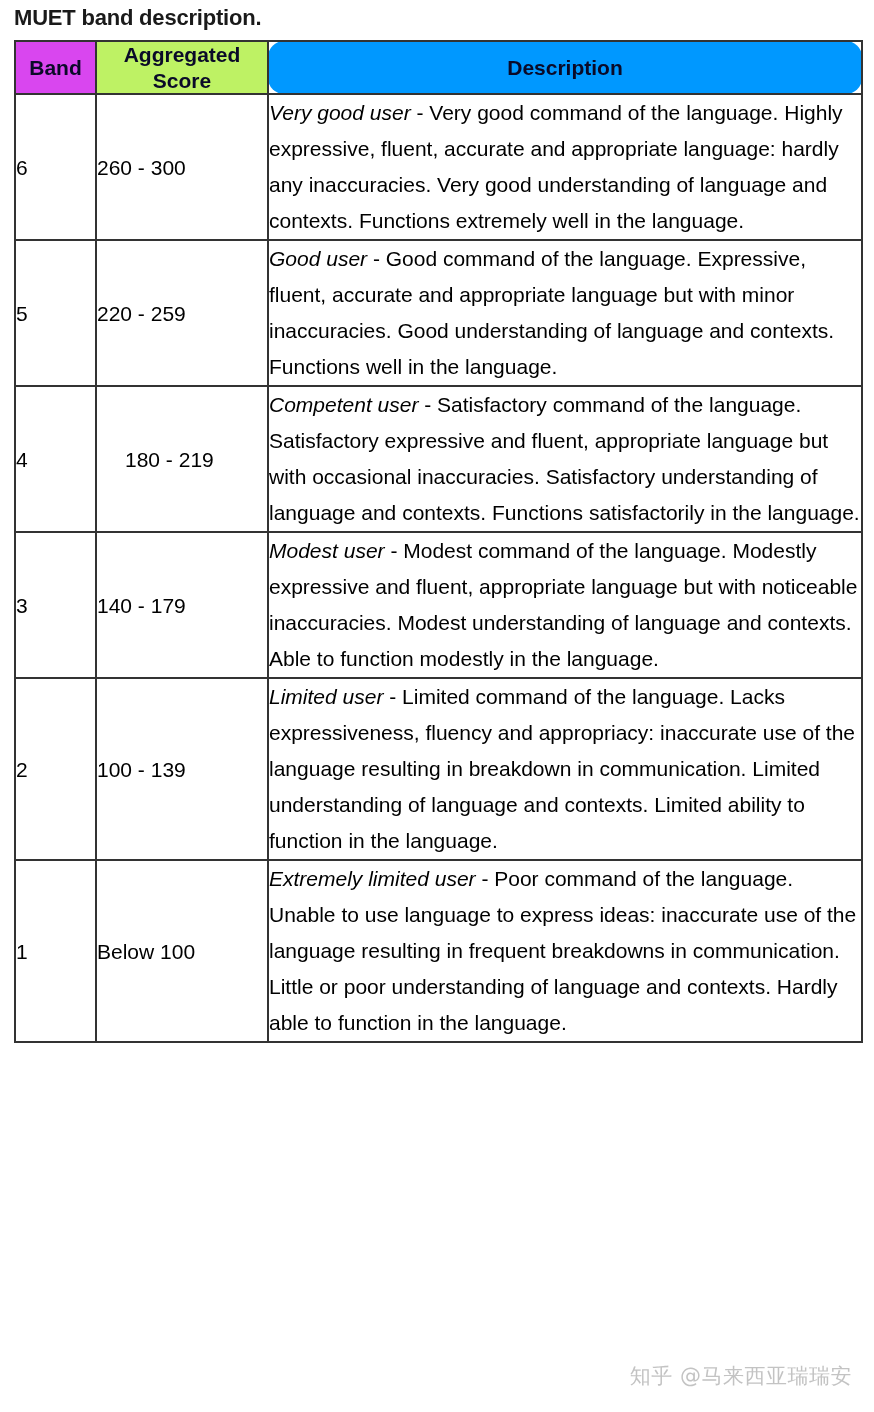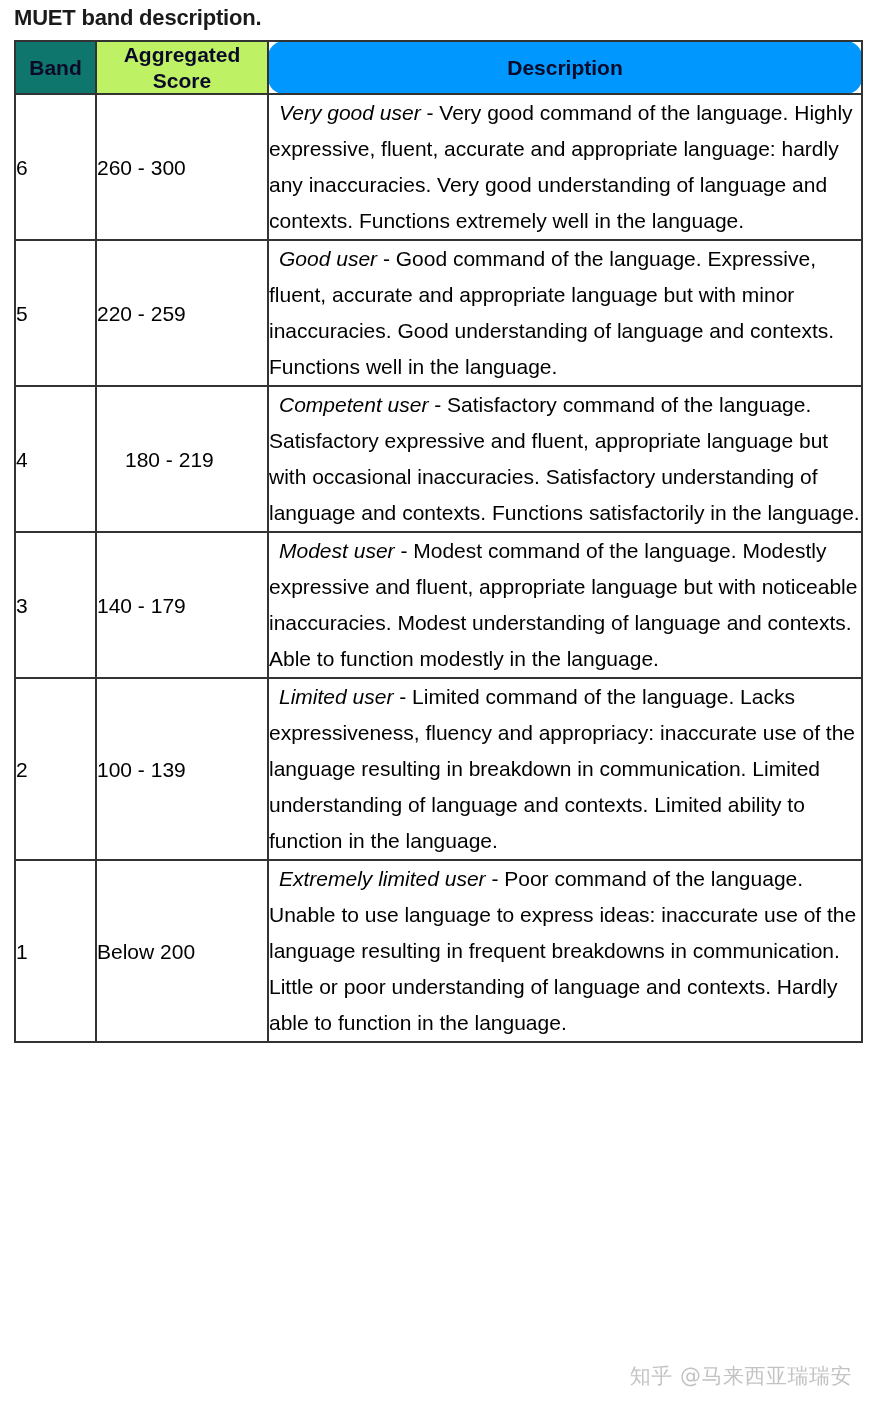--- a/index.html
+++ b/index.html
@@ -97,21 +97,20 @@
     margin-top: 12px;
   }
   td.cell-desc {
     vertical-align: top;
     text-align: left;
     font-size: 21px;
     line-height: 36px;
     padding: 4px 6px 6px 6px;
   }
   td.cell-desc .user-type {
-    padding-left: 10px;
   }
 
   
   #watermark {
     position: absolute;
     right: 22px;
     bottom: 22px;
     font-size: 21px;
     color: #b9b9b9;
     opacity: 0.85;
@@ -125,21 +124,21 @@
 <body>
 
 <div id="clipped-top-line"></div>
 
 <div id="page-title">MUET band description.</div>
 
 <div id="band-table-wrap">
   <table id="band-table">
     <thead>
       <tr>
-        <th class="col-band" style="background: #0f766e; color: rgb(10, 10, 40); border-color: rgb(51, 51, 51);">Band</th>
+        <th class="col-band" style="background: #d946ef; color: rgb(10, 10, 40); border-color: rgb(51, 51, 51);">Band</th>
         <th class="col-score" style="background: #bef264; color: rgb(10, 10, 40); border-color: rgb(51, 51, 51);">Aggregated Score</th>
         <th class="col-desc" style="background: rgb(0, 152, 255); color: rgb(10, 10, 40); border-color: rgb(51, 51, 51); border-radius: 16px;">Description</th>
       </tr>
     </thead>
     <tbody id="band-table-body">
 
     <tr>
           <td class="cell-band" style="border-color: rgb(51, 51, 51);">6</td>
           <td class="cell-score" style="border-color: rgb(51, 51, 51);">260 - 300</td>
           <td class="cell-desc" style="border-color: rgb(51, 51, 51);"><em class="user-type">Very good user</em><span> - </span><span>Very good command of the language. Highly expressive, fluent, accurate and appropriate language: hardly any inaccuracies. Very good understanding of language and contexts. Functions extremely well in the language.</span></td>
@@ -159,20 +158,20 @@
           <td class="cell-score" style="border-color: rgb(51, 51, 51);">140 - 179</td>
           <td class="cell-desc" style="border-color: rgb(51, 51, 51);"><em class="user-type">Modest user</em><span> - </span><span>Modest command of the language. Modestly expressive and fluent, appropriate language but with noticeable inaccuracies. Modest understanding of language and contexts. Able to function modestly in the language.</span></td>
         </tr>
         <tr>
           <td class="cell-band" style="border-color: rgb(51, 51, 51);">2</td>
           <td class="cell-score" style="border-color: rgb(51, 51, 51);">100 - 139</td>
           <td class="cell-desc" style="border-color: rgb(51, 51, 51); border-radius: 10px;"><em class="user-type">Limited user</em><span> - </span><span>Limited command of the language. Lacks expressiveness, fluency and appropriacy: inaccurate use of the language resulting in breakdown in communication. Limited understanding of language and contexts. Limited ability to function in the language.</span></td>
         </tr>
         <tr>
           <td class="cell-band" style="border-color: rgb(51, 51, 51);">1</td>
-          <td class="cell-score" style="border-color: rgb(51, 51, 51);">Below 200</td>
+          <td class="cell-score" style="border-color: rgb(51, 51, 51);">Below 100</td>
           <td class="cell-desc" style="border-color: rgb(51, 51, 51);"><em class="user-type">Extremely limited user</em><span> - </span><span>Poor command of the language. Unable to use language to express ideas: inaccurate use of the language resulting in frequent breakdowns in communication. Little or poor understanding of language and contexts. Hardly able to function in the language.</span></td>
         </tr>
       </tbody>
   </table>
 </div>
 
 <div id="watermark">知乎 @马来西亚瑞瑞安</div>
 
 </body></html>

